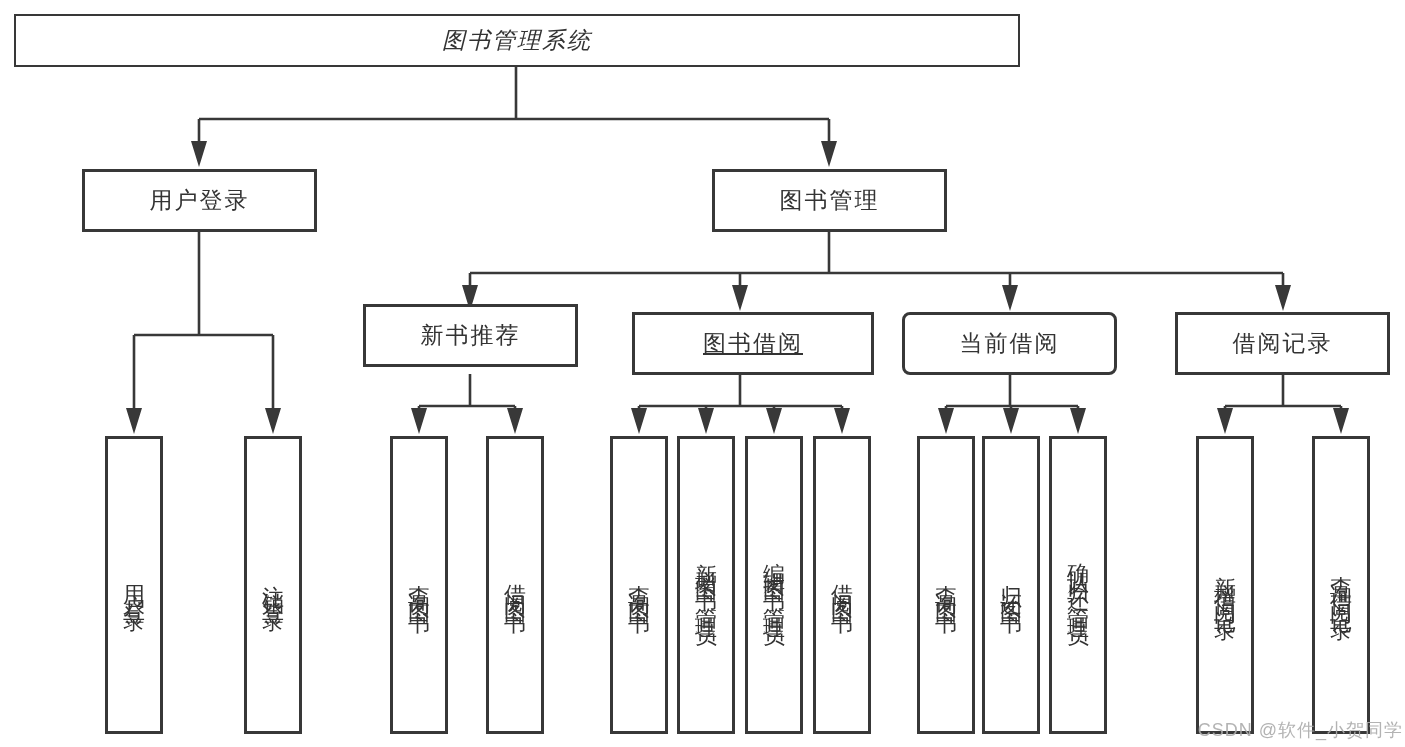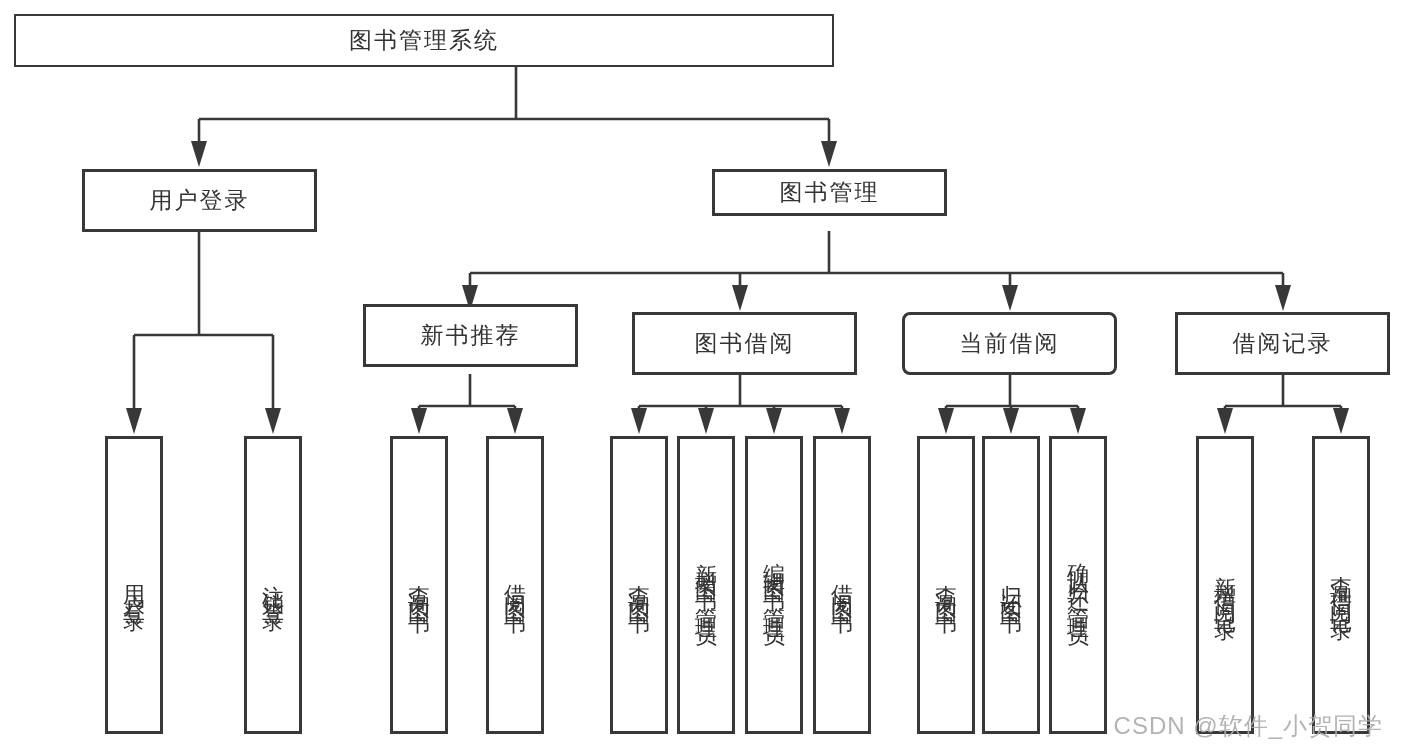--- a/index.html
+++ b/index.html
@@ -35,23 +35,23 @@
   .leaf span {
     writing-mode: vertical-rl;
     text-orientation: mixed;
     font-size: 22px;
     letter-spacing: 9px;
     line-height: 1.1;
     color: #333333;
   }
   .watermark {
     position: absolute;
-    right: 22px;
+    right: 2px;
     bottom: 5px;
-    font-size: 24px;
+    font-size: 18px;
     color: rgba(172, 172, 172, 0.92);
     letter-spacing: 1px;
     z-index: 3;
     white-space: nowrap;
   }
 </style>
 </head>
 <body>
 
 <div class="stage">
@@ -104,27 +104,27 @@
              M698,408 L714,408 L706,434 Z
              M766,408 L782,408 L774,434 Z
              M834,408 L850,408 L842,434 Z
              M938,408 L954,408 L946,434 Z
              M1003,408 L1019,408 L1011,434 Z
              M1070,408 L1086,408 L1078,434 Z
              M1217,408 L1233,408 L1225,434 Z
              M1333,408 L1349,408 L1341,434 Z"></path>
   </svg>
 
-  <div class="box root" style="left:14px; top:14px; width:820px; height:53px;">图书管理系统</div>
+  <div class="box root" style="left:14px; top:14px; width:1006px; height:53px;font-style:italic;">图书管理系统</div>
 
   <div class="box" style="left:82px; top:169px; width:235px; height:63px;">用户登录</div>
-  <div class="box" style="left:712px; top:169px; width:235px; height:47px;">图书管理</div>
+  <div class="box" style="left:712px; top:169px; width:235px; height:63px;">图书管理</div>
 
   <div class="box" style="left:363px; top:304px; width:215px; height:63px;">新书推荐</div>
-  <div class="box" style="left:632px; top:312px; width:225px; height:63px;">图书借阅</div>
+  <div class="box" style="left:632px; top:312px; width:242px; height:63px;text-decoration:underline;">图书借阅</div>
   <div class="box" style="left:902px; top:312px; width:215px; height:63px;border-radius:8px;">当前借阅</div>
   <div class="box" style="left:1175px; top:312px; width:215px; height:63px;">借阅记录</div>
 
   <div class="box leaf" style="left:105px; top:436px; width:58px; height:298px;">
     <span>用户登录</span>
   </div>
   <div class="box leaf" style="left:244px; top:436px; width:58px; height:298px;">
     <span>注销登录</span>
   </div>
 

